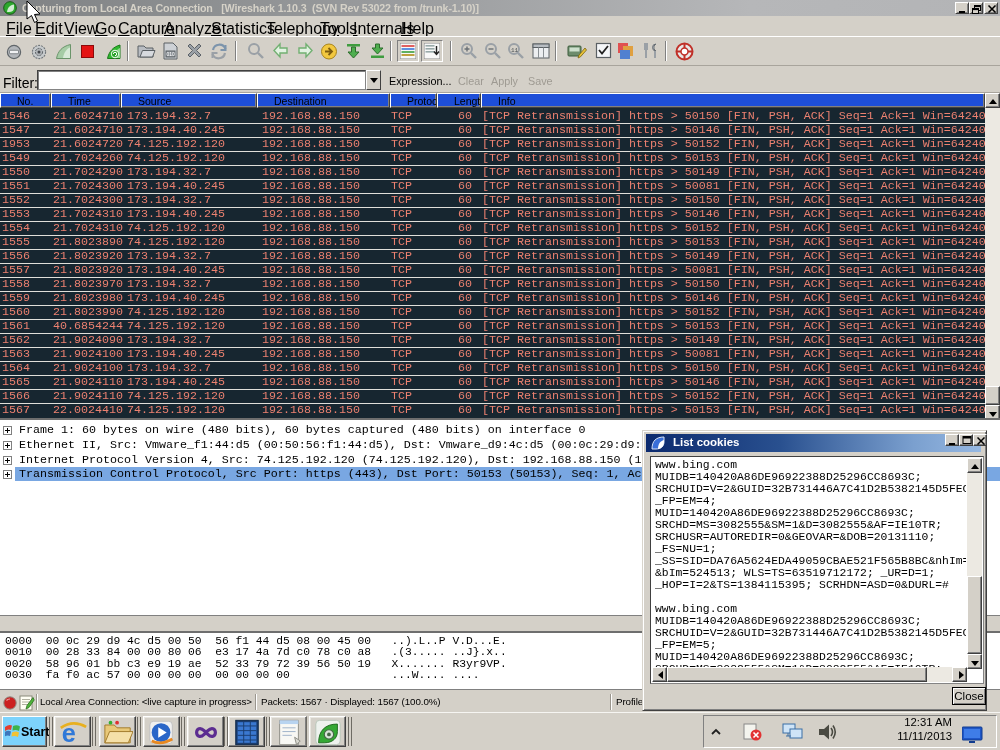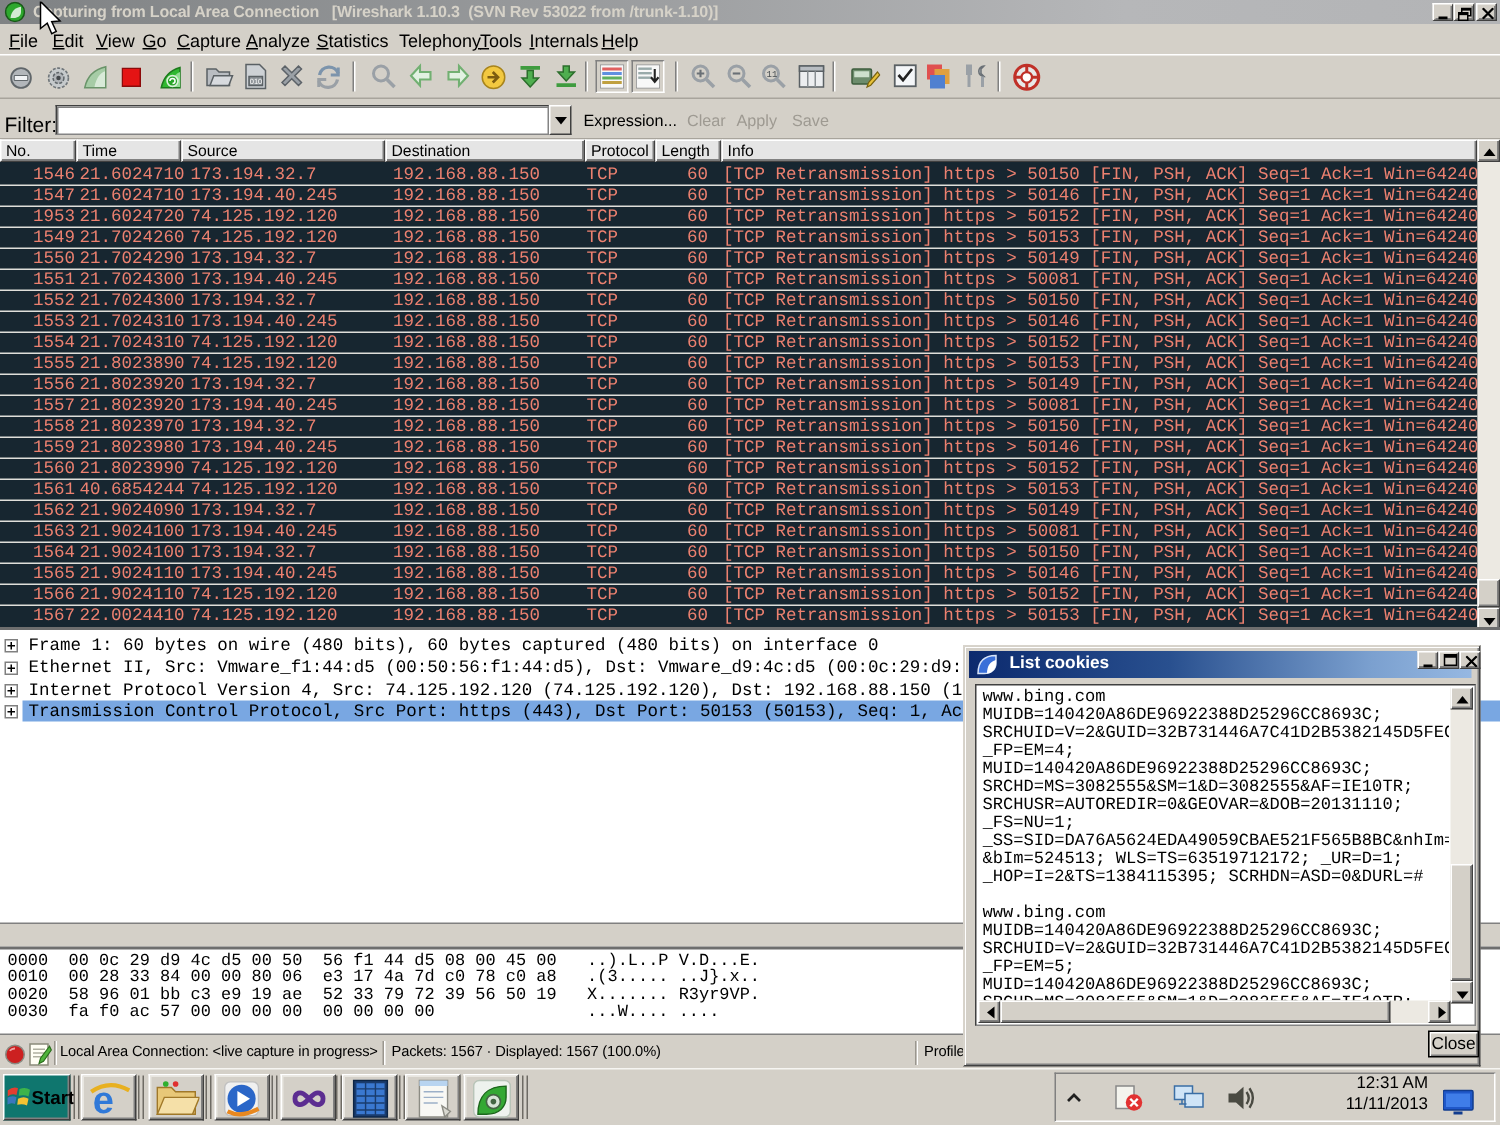--- a/index.html
+++ b/index.html
@@ -4,42 +4,42 @@
 html,body{width:1000px;height:750px;overflow:hidden}
 body{font-family:"Liberation Sans",sans-serif;background:#d4d0c8;position:relative}
 .abs{position:absolute}
 
 #tb{left:0;top:0;width:1000px;height:16px;background:linear-gradient(90deg,#7f8284 0%,#9a9c9e 40%,#b6b7b9 75%,#b3b4b6 100%)}
 #tbtxt{left:22px;top:2px;font-size:10.7px;font-weight:bold;color:#d6d2c8;white-space:pre;letter-spacing:-0.15px}
 .cap{width:14px;height:12px;top:2px;background:#d4d0c8;border:1px solid;border-color:#ffffff #404040 #404040 #ffffff;box-shadow:inset 1px 1px 0 #d4d0c8, inset -1px -1px 0 #808080;text-align:center}
 .cap svg{position:absolute;left:2px;top:2px}
 
 #menu{left:0;top:16px;width:1000px;height:20px;background:#d4d0c8;font-size:11.5px;color:#000;white-space:nowrap}
-#menu span{position:absolute;top:4px;font-size:12px}
+#menu span{position:absolute;top:4px;font-size:16px}
 
 #tbar{left:0;top:36px;width:1000px;height:30px;background:#d4d0c8;border-top:1px solid #fff;border-bottom:1px solid #a8a49c}
 .ti{position:absolute;top:5px}
 .tsep{position:absolute;top:4px;width:2px;height:20px;border-left:1px solid #808080;border-right:1px solid #fff}
 .tgl{position:absolute;top:3px;width:22px;height:22px;background:#d4d0c8;border:1px solid;border-color:#808080 #fff #fff #808080}
 
 #fbar{left:0;top:67px;width:1000px;height:26px;background:#d4d0c8;border-bottom:1px solid #a8a49c}
 #flab{left:3px;top:8px;font-size:14px}
 #finput{left:37px;top:3px;width:329px;height:20px;background:#fff;border:1px solid #848484;border-top-color:#404040;border-left-color:#404040;box-shadow:inset 1px 1px 0 #808080}
 #fdrop{left:366px;top:3px;width:15px;height:20px;background:#d4d0c8;border:1px solid;border-color:#fff #404040 #404040 #fff}
 #fdrop:after{content:"";position:absolute;left:3px;top:7px;border:4px solid transparent;border-top:5px solid #000}
 .fbtn{top:8px;font-size:10.8px;color:#000;white-space:pre}
 .fgray{color:#9e9a92}
 
-.hc{position:absolute;top:93px;height:15px;background:#e5e5e5;border:1px solid;border-color:#fff #404040 #404040 #fff;box-shadow:inset -1px -1px 0 #808080;font-size:10.5px;padding:1px 0 0 3px;color:#000;overflow:hidden}
+.hc{position:absolute;top:93px;height:15px;background:#1d4ed8;border:1px solid;border-color:#fff #404040 #404040 #fff;box-shadow:inset -1px -1px 0 #808080;font-size:10.5px;padding:1px 0 0 16px;color:#000;overflow:hidden}
 
 #plist{left:0;top:108px;width:985px;height:310px;background:#172630;overflow:hidden}
 .pr{position:absolute;left:0;width:985px;height:14px;background:#172630;font-family:"Liberation Mono",monospace;font-size:11.67px;line-height:14px;color:#ec8170;white-space:pre}
 .pb{border-top:1px solid #e0dfda;line-height:13px}
 .pr span{position:absolute;top:0}
-.c0{left:2px;width:48px;text-align:right}
+.c0{left:2px;width:48px;text-align:left}
 .c1{left:53px}.c2{left:127px}.c3{left:262px}.c4{left:391px}
 .c5{left:424px;width:48px;text-align:right}
 .c6{left:482px}
 
 .sb{background:#d4d0c8;border:1px solid;border-color:#fff #404040 #404040 #fff;box-shadow:inset -1px -1px 0 #808080,inset 1px 1px 0 #d4d0c8}
 .sbt{background:#ece9e2}
 .arr{position:absolute;width:0;height:0;border:4px solid transparent}
 
 #det{left:0;top:418px;width:1000px;height:198px;background:#fff;border-top:2px solid #6e6e6e;border-bottom:1px solid #808080}
 .dl{position:absolute;left:19px;font-family:"Liberation Mono",monospace;font-size:11.67px;line-height:14px;color:#000;white-space:pre}
@@ -47,21 +47,21 @@
 .exp:before{content:"";position:absolute;left:1px;top:3px;width:5px;height:1px;background:#000}
 .exp:after{content:"";position:absolute;left:3px;top:1px;width:1px;height:5px;background:#000}
 #dsel{left:15px;top:467px;width:985px;height:14px;background:#79a7e2}
 
 #hex{left:0;top:631px;width:1000px;height:59px;background:#fff;border-top:2px solid #6e6e6e;border-bottom:1px solid #808080}
 .hx{position:absolute;left:5px;font-family:"Liberation Mono",monospace;font-size:11.3px;line-height:12px;color:#000;white-space:pre}
 
 #status{left:0;top:691px;width:1000px;height:21px;background:#d4d0c8;font-size:9.8px;letter-spacing:-0.1px}
 
 #task{left:0;top:712px;width:1000px;height:38px;background:#d4d0c8;border-top:1px solid #f6f5f2}
-#startb{left:2px;top:3px;width:45px;height:31px;background:#0f766e;border:1px solid;border-color:#fff #404040 #404040 #fff;box-shadow:inset -1px -1px 0 #808080}
+#startb{left:2px;top:3px;width:45px;height:31px;background:#7dd3fc;border:1px solid;border-color:#fff #404040 #404040 #fff;box-shadow:inset -1px -1px 0 #808080}
 #startb b{position:absolute;left:18px;top:8px;font-size:12.5px}
 .qlb{position:absolute;top:3px;width:37px;height:31px;background:#d4d0c8;border:1px solid;border-color:#fff #404040 #404040 #fff;box-shadow:inset -1px -1px 0 #808080,inset 1px 1px 0 #e8e6e0;text-align:center;padding-top:1px}
 .qsep{position:absolute;top:4px;width:4px;height:29px;border-left:1px solid #6e6b64;border-right:1px solid #6e6b64}
 #tray{position:absolute;left:703px;top:2px;width:294px;height:33px;border:1px solid;border-color:#808080 #fff #fff #808080}
 #clock{position:absolute;right:48px;top:2px;text-align:right;font-size:11.3px;line-height:14px;white-space:pre}
 
 #cw{left:642px;top:430px;width:345px;height:281px;background:#d4d0c8;border:1px solid;border-color:#d8d4cc #404040 #404040 #d8d4cc;box-shadow:inset 1px 1px 0 #fff,inset -1px -1px 0 #808080}
 #cwt{position:absolute;left:3px;top:3px;right:5px;height:18px;background:linear-gradient(90deg,#0c2a6e 0%,#29508f 40%,#7ba0cf 80%,#96b8e2 100%)}
 #cwt b{position:absolute;left:27px;top:2px;color:#fff;font-size:11.5px}
 .cwb{position:absolute;top:3px;width:14px;height:12px;background:#d4d0c8;border:1px solid;border-color:#fff #404040 #404040 #fff;box-shadow:inset -1px -1px 0 #808080}

